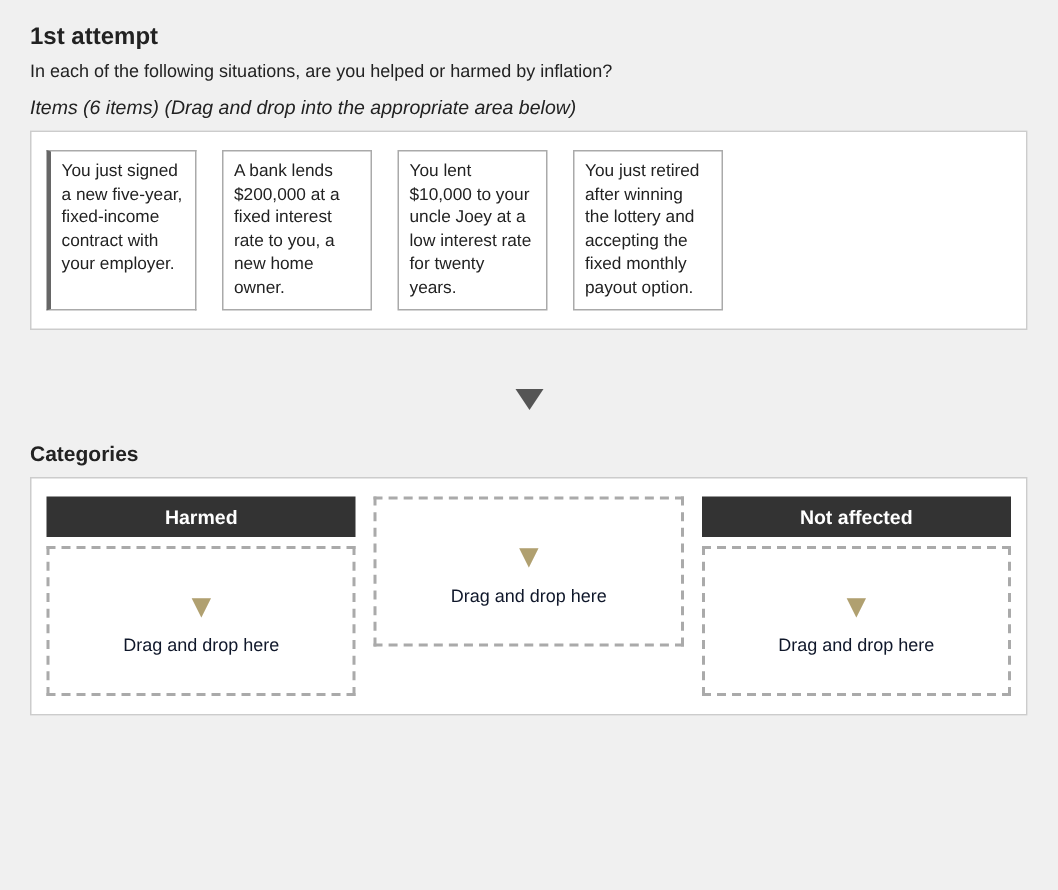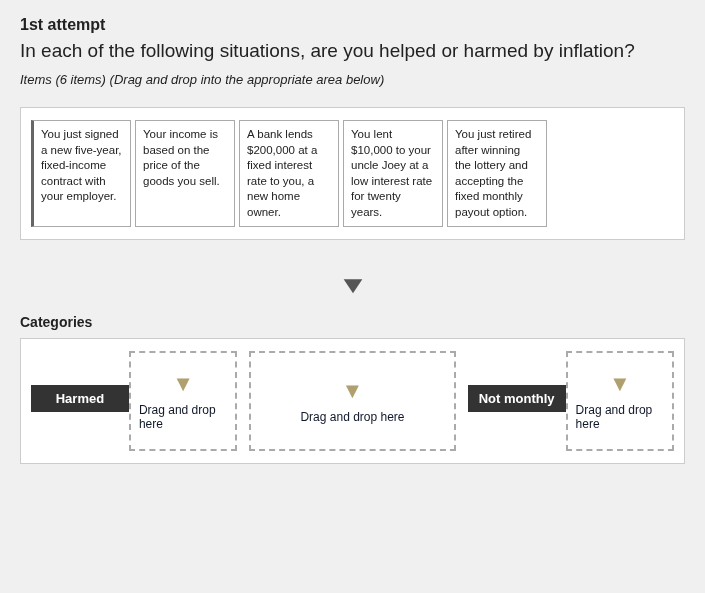--- a/index.html
+++ b/index.html
@@ -11,39 +11,39 @@
       padding: 16px 20px;
       color: #222;
       font-size: 13px;
     }
     .attempt-label {
       font-size: 16px;
       font-weight: bold;
       margin-bottom: 6px;
     }
     .question-text {
-      font-size: 19px;
+      font-size: 12px;
       margin-bottom: 10px;
     }
     .items-label {
       font-size: 13px;
       font-weight: bold;
-      margin-bottom: 20px;
+      margin-bottom: 8px;
     }
     .items-label span {
       font-weight: normal;
       font-style: italic;
     }
     .drag-items-area {
       background: #fff;
       border: 1px solid #ccc;
       padding: 12px 10px;
       display: flex;
       flex-wrap: wrap;
-      gap: 4px;
+      gap: 17px;
       margin-bottom: 30px;
     }
     .drag-card {
       border: 1px solid #aaa;
       background: #fff;
       padding: 6px 7px;
       font-size: 11.5px;
       width: 100px;
       cursor: grab;
       line-height: 1.35;
@@ -69,21 +69,21 @@
     .categories-area {
       background: #fff;
       border: 1px solid #ccc;
       padding: 12px 10px;
       display: flex;
       gap: 12px;
     }
     .category-col {
       flex: 1;
       display: flex;
-      flex-direction: row;
+      flex-direction: column;
       align-items: center;
     }
     .category-header {
       width: 100%;
       background: #333;
       color: #fff;
       text-align: center;
       padding: 6px 0;
       font-size: 13px;
       font-weight: bold;
@@ -116,21 +116,20 @@
 
 <div class="question-text">In each of the following situations, are you helped or harmed by inflation?</div>
 
 <div class="items-label">
   <span>Items (6 items)</span>
   <span>(Drag and drop into the appropriate area below)</span>
 </div>
 
 <div class="drag-items-area">
   <div class="drag-card">You just signed a new five-year, fixed-income contract with your employer.</div>
-  <div class="drag-card">Your income is based on the price of the goods you sell.</div>
   <div class="drag-card">A bank lends $200,000 at a fixed interest rate to you, a new home owner.</div>
   <div class="drag-card">You lent $10,000 to your uncle Joey at a low interest rate for twenty years.</div>
   <div class="drag-card">You just retired after winning the lottery and accepting the fixed monthly payout option.</div>
 </div>
 
 <div class="arrow-down">
   <svg viewBox="0 0 24 24" fill="#555">
     <polygon points="12,20 4,8 20,8"></polygon>
   </svg>
 </div>
@@ -148,19 +147,19 @@
   </div>
 
   <div class="category-col">
     <div class="category-drop-zone">
       <div class="drop-arrow">▼</div>
       <div class="drop-text">Drag and drop here</div>
     </div>
   </div>
 
   <div class="category-col">
-    <div class="category-header">Not monthly</div>
+    <div class="category-header">Not affected</div>
     <div class="category-drop-zone">
       <div class="drop-arrow">▼</div>
       <div class="drop-text">Drag and drop here</div>
     </div>
   </div>
 </div>
 
 </body></html>

